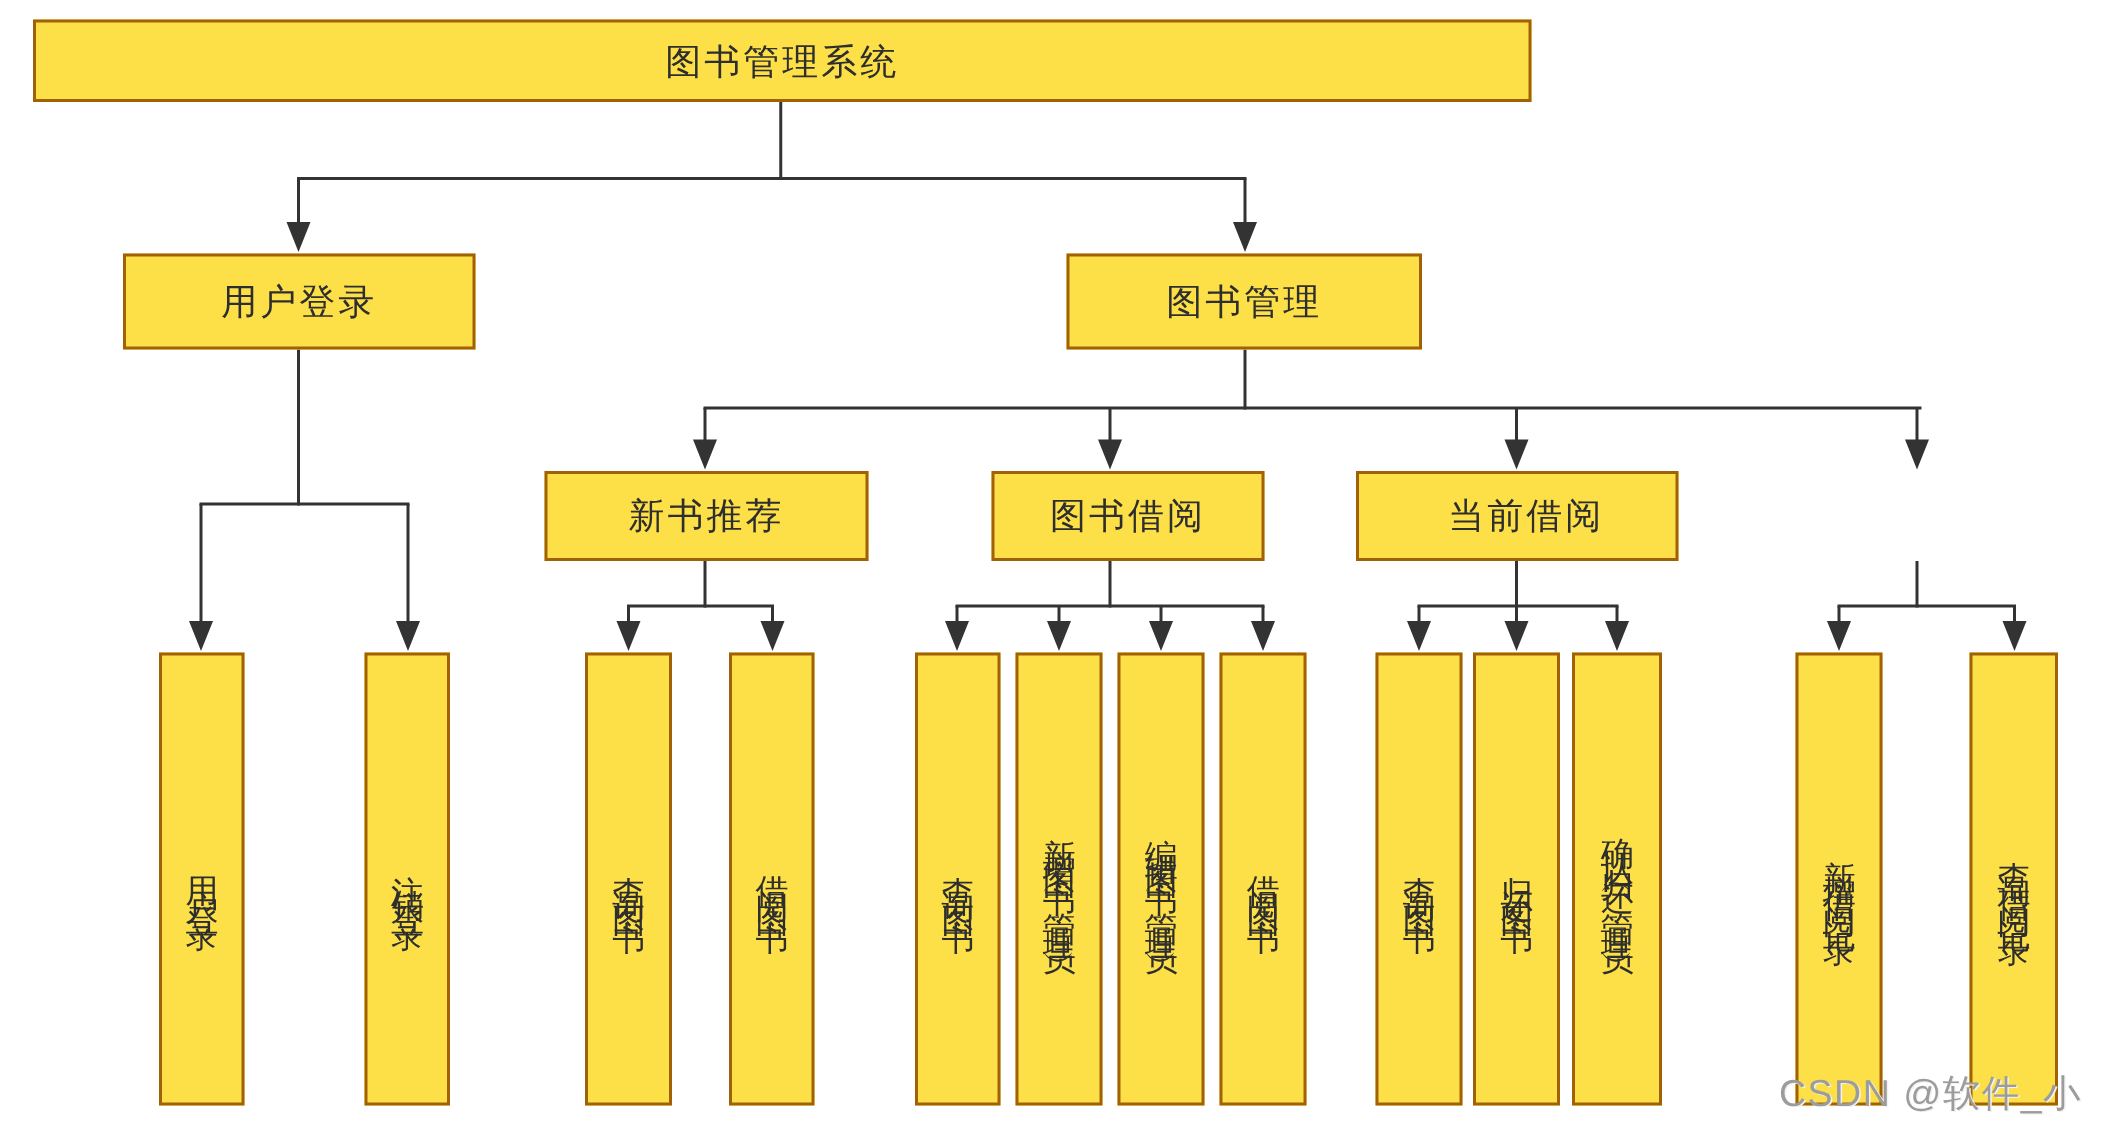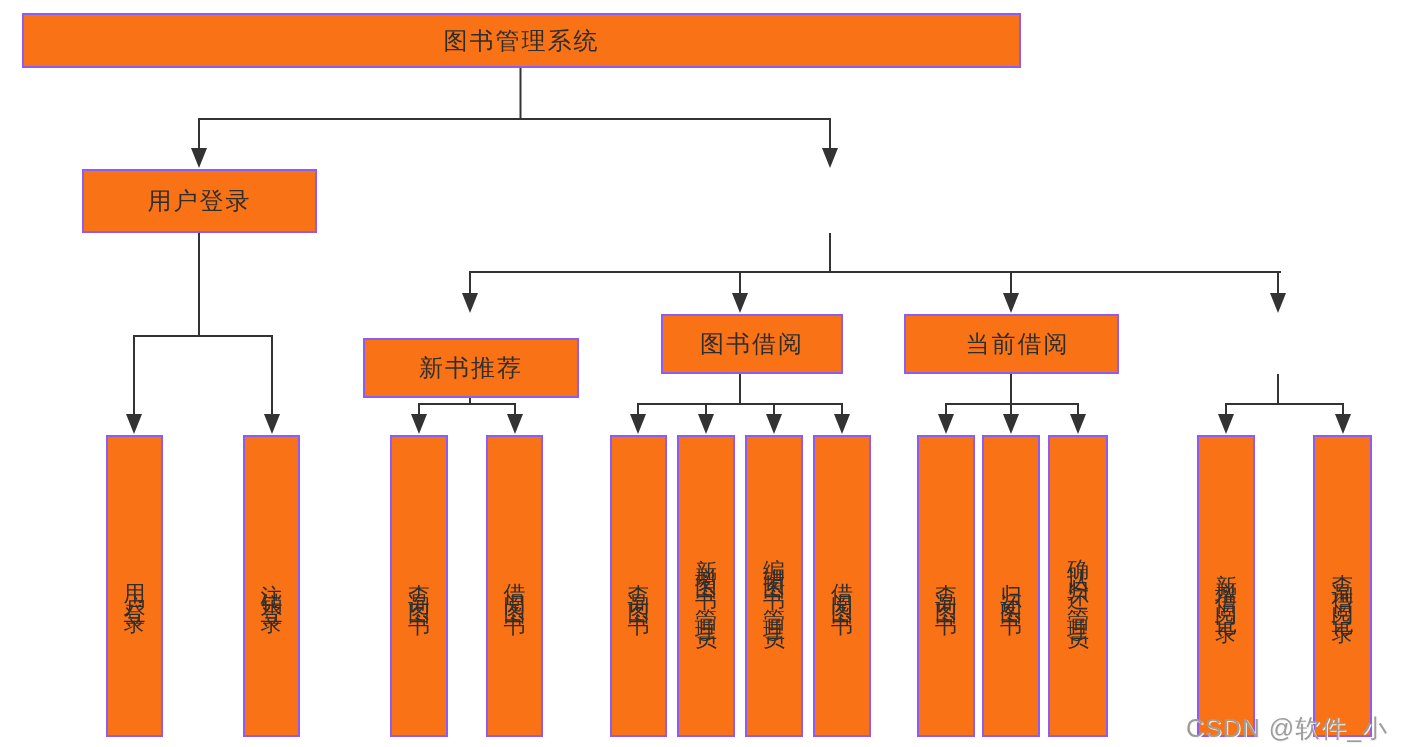--- a/index.html
+++ b/index.html
@@ -20,22 +20,22 @@
     position: absolute;
     left: 0;
     top: 0;
     width: 1405px;
     height: 747px;
     pointer-events: none;
   }
   .box {
     position: absolute;
     box-sizing: border-box;
-    border: 2px solid #8b5cf6;
-    background: #f97316;
+    border: 2px solid #a16207;
+    background: #fde047;
     display: flex;
     align-items: center;
     justify-content: center;
     color: #2e2e2e;
     white-space: nowrap;
   }
   .hbox {
     font-size: 24px;
     letter-spacing: 2px;
   }
@@ -151,22 +151,23 @@
     </g>
     <g fill="#333333" stroke="none">
       <polygon points="1218,414 1234,414 1226,434"></polygon>
       <polygon points="1335,414 1351,414 1343,434"></polygon>
     </g>
   </svg>
 
   <div class="box hbox root-box" style="left:22px; top:13px; width:999px; height:55px;">图书管理系统</div>
 
   <div class="box hbox" style="left:82px; top:169px; width:235px; height:64px;">用户登录</div>
+  <div class="box hbox" style="left:711px; top:169px; width:237px; height:64px;">图书管理</div>
 
-  <div class="box hbox" style="left:363px; top:314px; width:216px; height:60px;margin-top:24px;">新书推荐</div>
+  <div class="box hbox" style="left:363px; top:314px; width:216px; height:60px;">新书推荐</div>
   <div class="box hbox" style="left:661px; top:314px; width:182px; height:60px;">图书借阅</div>
   <div class="box hbox" style="left:904px; top:314px; width:215px; height:60px;padding-left:12px;">当前借阅</div>
 
   <div class="box leaf" style="left:106px; top:435px; width:57px; height:302px;">用户登录</div>
   <div class="box leaf" style="left:243px; top:435px; width:57px; height:302px;">注销登录</div>
 
   <div class="box leaf" style="left:390px; top:435px; width:58px; height:302px;">查询图书</div>
   <div class="box leaf" style="left:486px; top:435px; width:57px; height:302px;">借阅图书</div>
 
   <div class="box leaf" style="left:610px; top:435px; width:57px; height:302px;">查询图书</div>

